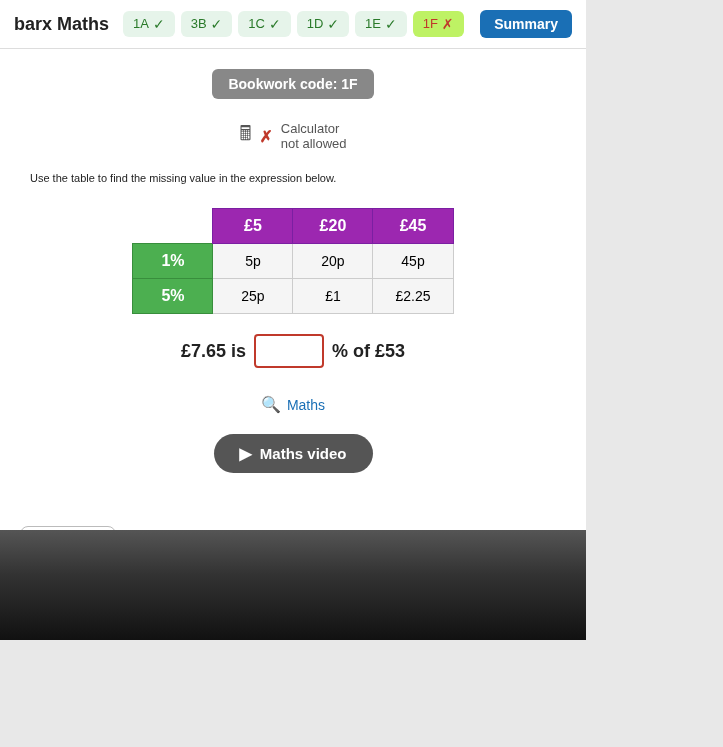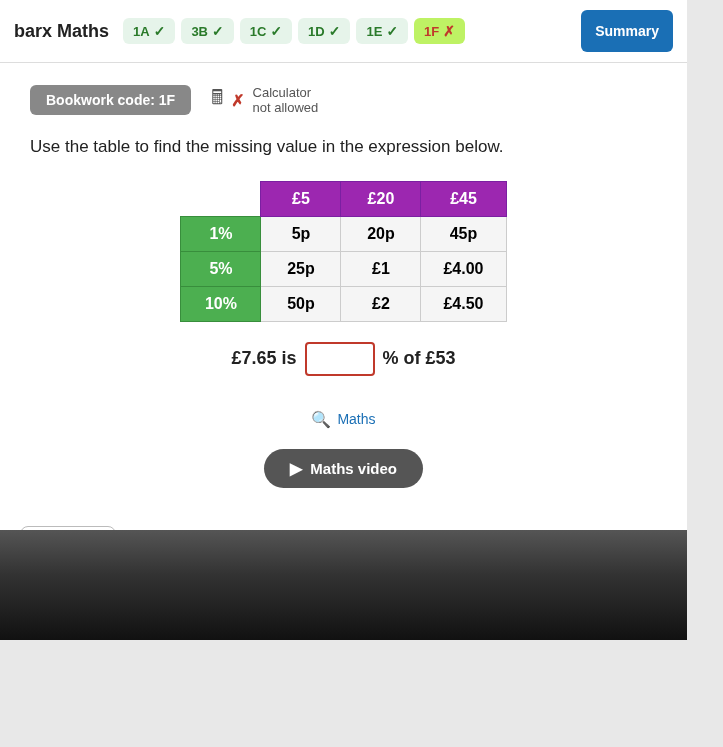--- a/index.html
+++ b/index.html
@@ -5,21 +5,21 @@
     * { box-sizing: border-box; margin: 0; padding: 0; }
     body {
       font-family: Arial, sans-serif;
       background: #e8e8e8;
       width: 723px;
       min-height: 747px;
       overflow: hidden;
     }
 
     .app-container {
-      width: 687px;
+      width: 586px;
       min-height: 640px;
       background: #fff;
       position: relative;
     }
 
     
     .header {
       background: #fff;
       display: flex;
       align-items: center;
@@ -30,26 +30,25 @@
 
     .brand {
       font-weight: bold;
       font-size: 18px;
       color: #222;
       margin-right: 8px;
     }
 
     .tab-btn {
       display: flex;
-      align-items: center;
       gap: 4px;
       padding: 5px 10px;
       border-radius: 6px;
       font-size: 13px;
-      font-weight: 700;
+      font-weight: 400;
       border: none;
       cursor: pointer;
       background: transparent;
       color: #333;
     }
 
     .tab-btn.completed {
       background: #e6f4ea;
       color: #2a7a2a;
     }
@@ -66,39 +65,40 @@
     .tab-btn .cross {
       color: #c0392b;
       font-size: 14px;
     }
 
     .summary-btn {
       background: #1a6fb5;
       color: #fff;
       border: none;
       border-radius: 6px;
-      padding: 13px 14px;
+      padding: 6px 14px;
       font-size: 14px;
       font-weight: bold;
       cursor: pointer;
       margin-left: auto;
     }
 
     
     .content {
       padding: 20px 30px 20px 30px;
     }
 
     
     .info-row {
       display: flex;
       align-items: center;
       gap: 20px;
       margin-bottom: 18px;
-      justify-content: flex-start;
+      justify-content: space-between;
+      flex-direction: column;
     }
 
     .bookwork-badge {
       background: #888;
       color: #fff;
       padding: 7px 16px;
       border-radius: 6px;
       font-size: 14px;
       font-weight: 600;
     }
@@ -117,45 +117,44 @@
     }
 
     .calc-cross {
       color: #c0392b;
       font-size: 16px;
       font-weight: bold;
     }
 
     
     .question-text {
-      font-size: 17px;
+      font-size: 11px;
       color: #222;
       margin-bottom: 22px;
       line-height: 1.4;
     }
 
     
     .table-container {
       display: flex;
       justify-content: center;
       margin-bottom: 20px;
     }
 
     .math-table {
       border-collapse: collapse;
     }
 
     .math-table td {
       padding: 8px 22px;
       text-align: center;
-      font-size: 16px;
+      font-size: 14px;
       border: 1px solid #ccc;
       background: #f5f5f5;
       min-width: 80px;
-      font-weight: bold;
     }
 
     .math-table .header-cell {
       background: #9c27b0;
       color: #fff;
       font-weight: bold;
       font-size: 16px;
       border: 1px solid #7b1fa2;
     }
 
@@ -173,21 +172,21 @@
     }
 
     
     .expression-row {
       display: flex;
       align-items: center;
       justify-content: center;
       font-size: 18px;
       font-weight: 600;
       color: #222;
-      margin-bottom: 34px;
+      margin-bottom: 27px;
       gap: 8px;
     }
 
     .answer-box {
       display: inline-block;
       width: 70px;
       height: 34px;
       border: 2.5px solid #c0392b;
       border-radius: 4px;
       background: #fff;
@@ -343,27 +342,21 @@
           <tr>
             <td class="row-header">1%</td>
             <td>5p</td>
             <td>20p</td>
             <td>45p</td>
           </tr>
           <tr>
             <td class="row-header">5%</td>
             <td>25p</td>
             <td>£1</td>
-            <td>£4.00</td>
-          </tr>
-          <tr>
-            <td class="row-header">10%</td>
-            <td>50p</td>
-            <td>£2</td>
-            <td>£4.50</td>
+            <td>£2.25</td>
           </tr>
         </tbody>
       </table>
     </div>
 
     <div class="expression-row">
       <span>£7.65 is</span>
       <span class="answer-box"></span>
       <span>% of £53</span>
     </div>

